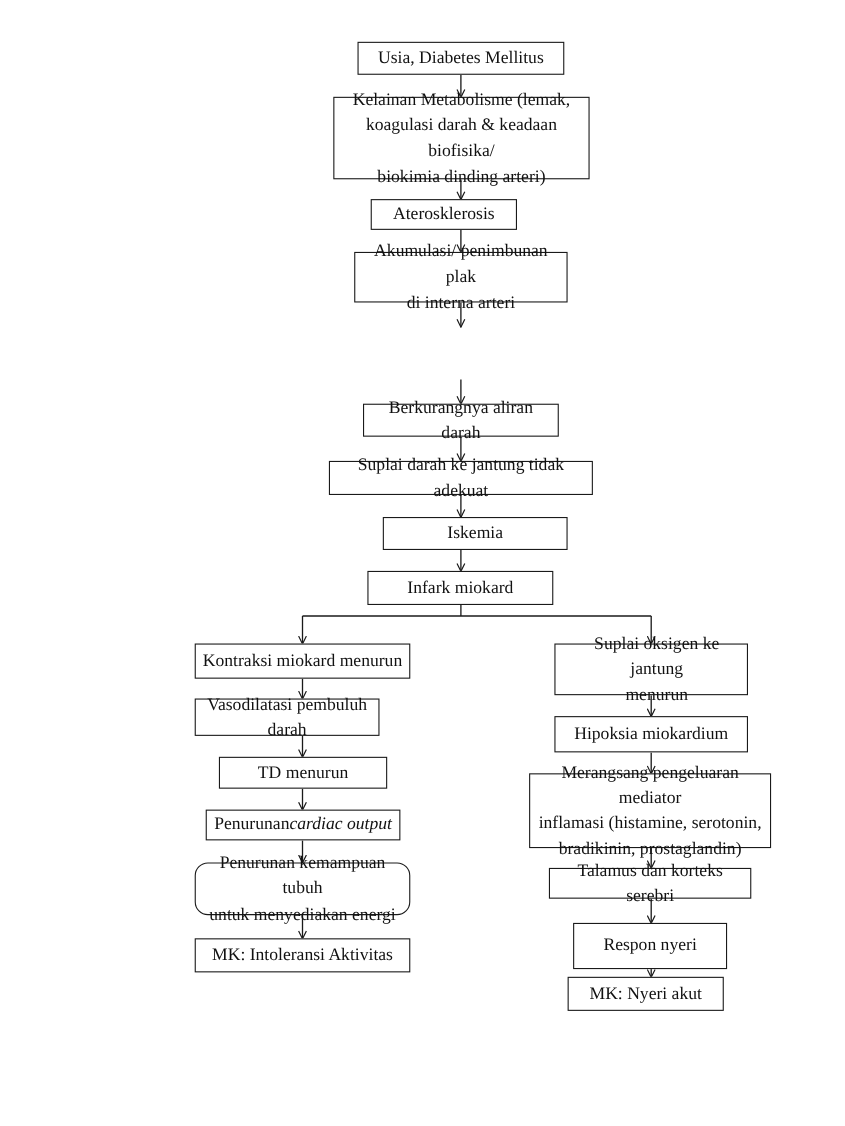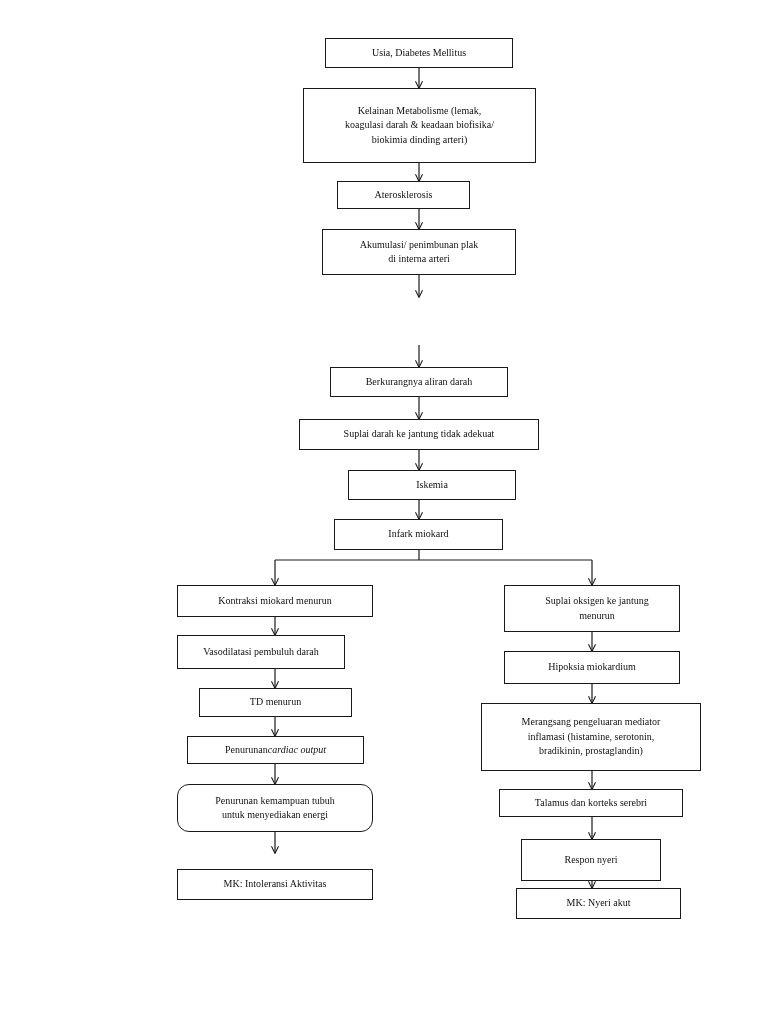--- a/index.html
+++ b/index.html
@@ -27,21 +27,21 @@
   .node {
     position: absolute;
     box-sizing: border-box;
     border: 1px solid #1a1a1a;
     background: #ffffff;
     display: flex;
     align-items: center;
     justify-content: center;
     text-align: center;
     color: #111111;
-    font-size: 10px;
+    font-size: 16px;
     line-height: 1.45;
     padding: 2px 6px;
     white-space: pre-line;
   }
   .node em {
     font-style: italic;
   }
 </style>
 </head>
 <body>
@@ -108,30 +108,30 @@
 
   <div class="node" style="left:199px; top:688px; width:153px; height:29px;">TD menurun</div>
 
   <div class="node" style="left:187px; top:736px; width:177px; height:28px;">
     <span>Penurunan </span><em>cardiac output</em>
   </div>
 
   <div class="node" style="left:177px; top:784px; width:196px; height:48px;border-radius:12px;">Penurunan kemampuan tubuh
 untuk menyediakan energi</div>
 
-  <div class="node" style="left:177px; top:853px; width:196px; height:31px;margin-top:16px;">MK: Intoleransi Aktivitas</div>
+  <div class="node" style="left:177px; top:853px; width:196px; height:31px;">MK: Intoleransi Aktivitas</div>
 
   <div class="node" style="left:504px; top:585px; width:176px; height:47px;padding-left:16px;">Suplai oksigen ke jantung
 menurun</div>
 
   <div class="node" style="left:504px; top:651px; width:176px; height:33px;">Hipoksia miokardium</div>
 
   <div class="node" style="left:481px; top:703px; width:220px; height:68px;">Merangsang pengeluaran mediator
 inflamasi (histamine, serotonin,
 bradikinin, prostaglandin)</div>
 
   <div class="node" style="left:499px; top:789px; width:184px; height:28px;">Talamus dan korteks serebri</div>
 
   <div class="node" style="left:521px; top:839px; width:140px; height:42px;">Respon nyeri</div>
 
-  <div class="node" style="left:516px; top:888px; width:165px; height:31px;">MK: Nyeri akut</div>
+  <div class="node" style="left:516px; top:888px; width:142px; height:31px;">MK: Nyeri akut</div>
 
 </div>
 
 </body></html>

